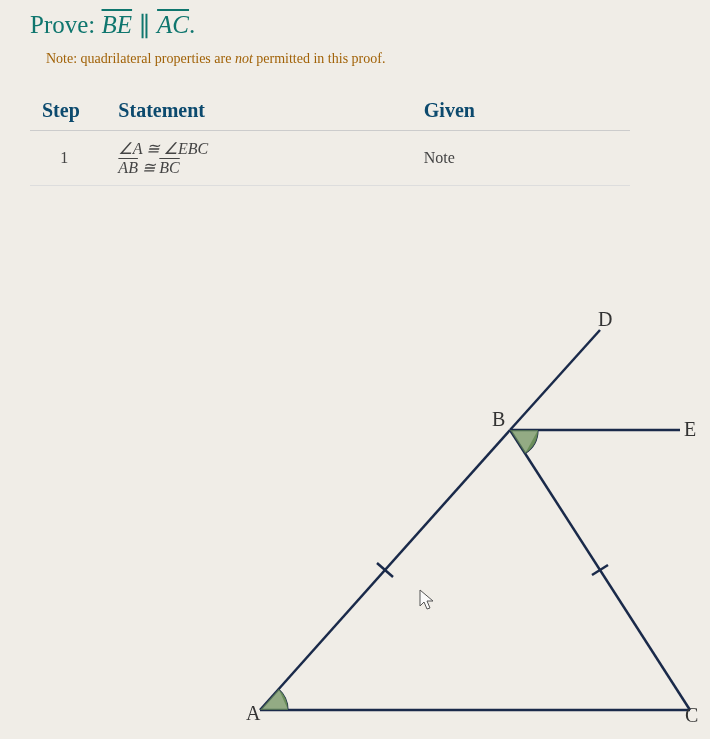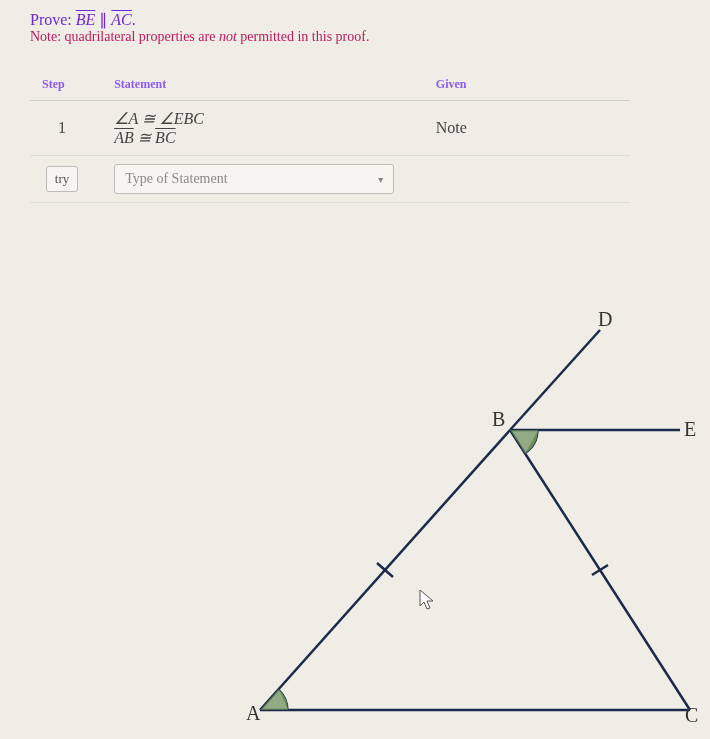--- a/index.html
+++ b/index.html
@@ -7,45 +7,46 @@
     width: 710px;
     height: 739px;
     background: #f0ede7;
     font-family: Georgia, 'Times New Roman', serif;
     color: #2b2b2b;
     padding: 10px 20px 0 30px;
     overflow: hidden;
     position: relative;
   }
   .prove-line {
-    font-size: 16px;
-    margin-bottom: 0;
-    color: #6d28d9;
+    font-size: 25px;
+    margin-bottom: 12px;
+    color: #0f766e;
   }
   .overline {
     text-decoration: overline;
     font-style: italic;
   }
   .note {
     font-size: 14px;
-    color: #be185d;
+    color: #a16207;
     margin-bottom: 24px;
+    margin-left: 16px;
   }
   .note em { font-style: italic; }
   table.proof {
     border-collapse: collapse;
     width: 600px;
   }
   table.proof th {
     text-align: left;
     font-weight: bold;
-    font-size: 12px;
+    font-size: 20px;
     padding: 8px 20px 8px 12px;
     border-bottom: 1px solid #ccc;
-    color: #8b5cf6;
+    color: #0c4a6e;
   }
   table.proof td {
     padding: 8px 20px 8px 12px;
     font-size: 16px;
     border-bottom: 1px solid #ddd;
     vertical-align: middle;
     color: #444;
   }
   .step-col { width: 70px; text-align: center; }
   .stmt-col { width: 280px; }
@@ -116,32 +117,20 @@
     <tr>
       <td class="step-col">1</td>
       <td class="stmt-col">
         <div class="math">∠A ≅ ∠EBC</div>
         <div class="math">
           <span class="overline">AB</span><span> ≅ </span><span class="overline">BC</span>
         </div>
       </td>
       <td class="reason-col">Note</td>
     </tr>
-    <tr class="try-row">
-      <td class="step-col">
-        <span class="try-btn">try</span>
-      </td>
-      <td class="stmt-col" style="text-align:left;">
-        <div class="type-select">
-          <span>Type of Statement</span>
-          <span class="caret">▾</span>
-        </div>
-      </td>
-      <td></td>
-    </tr>
   </tbody>
 </table>
 
 <div class="diagram">
   <svg width="500" height="450" viewBox="0 0 500 450">
 
     <line x1="60" y1="420" x2="490" y2="420" stroke="#1a2a4a" stroke-width="2.5"></line>
     <line x1="60" y1="420" x2="310" y2="140" stroke="#1a2a4a" stroke-width="2.5"></line>
     <line x1="310" y1="140" x2="490" y2="420" stroke="#1a2a4a" stroke-width="2.5"></line>
 

